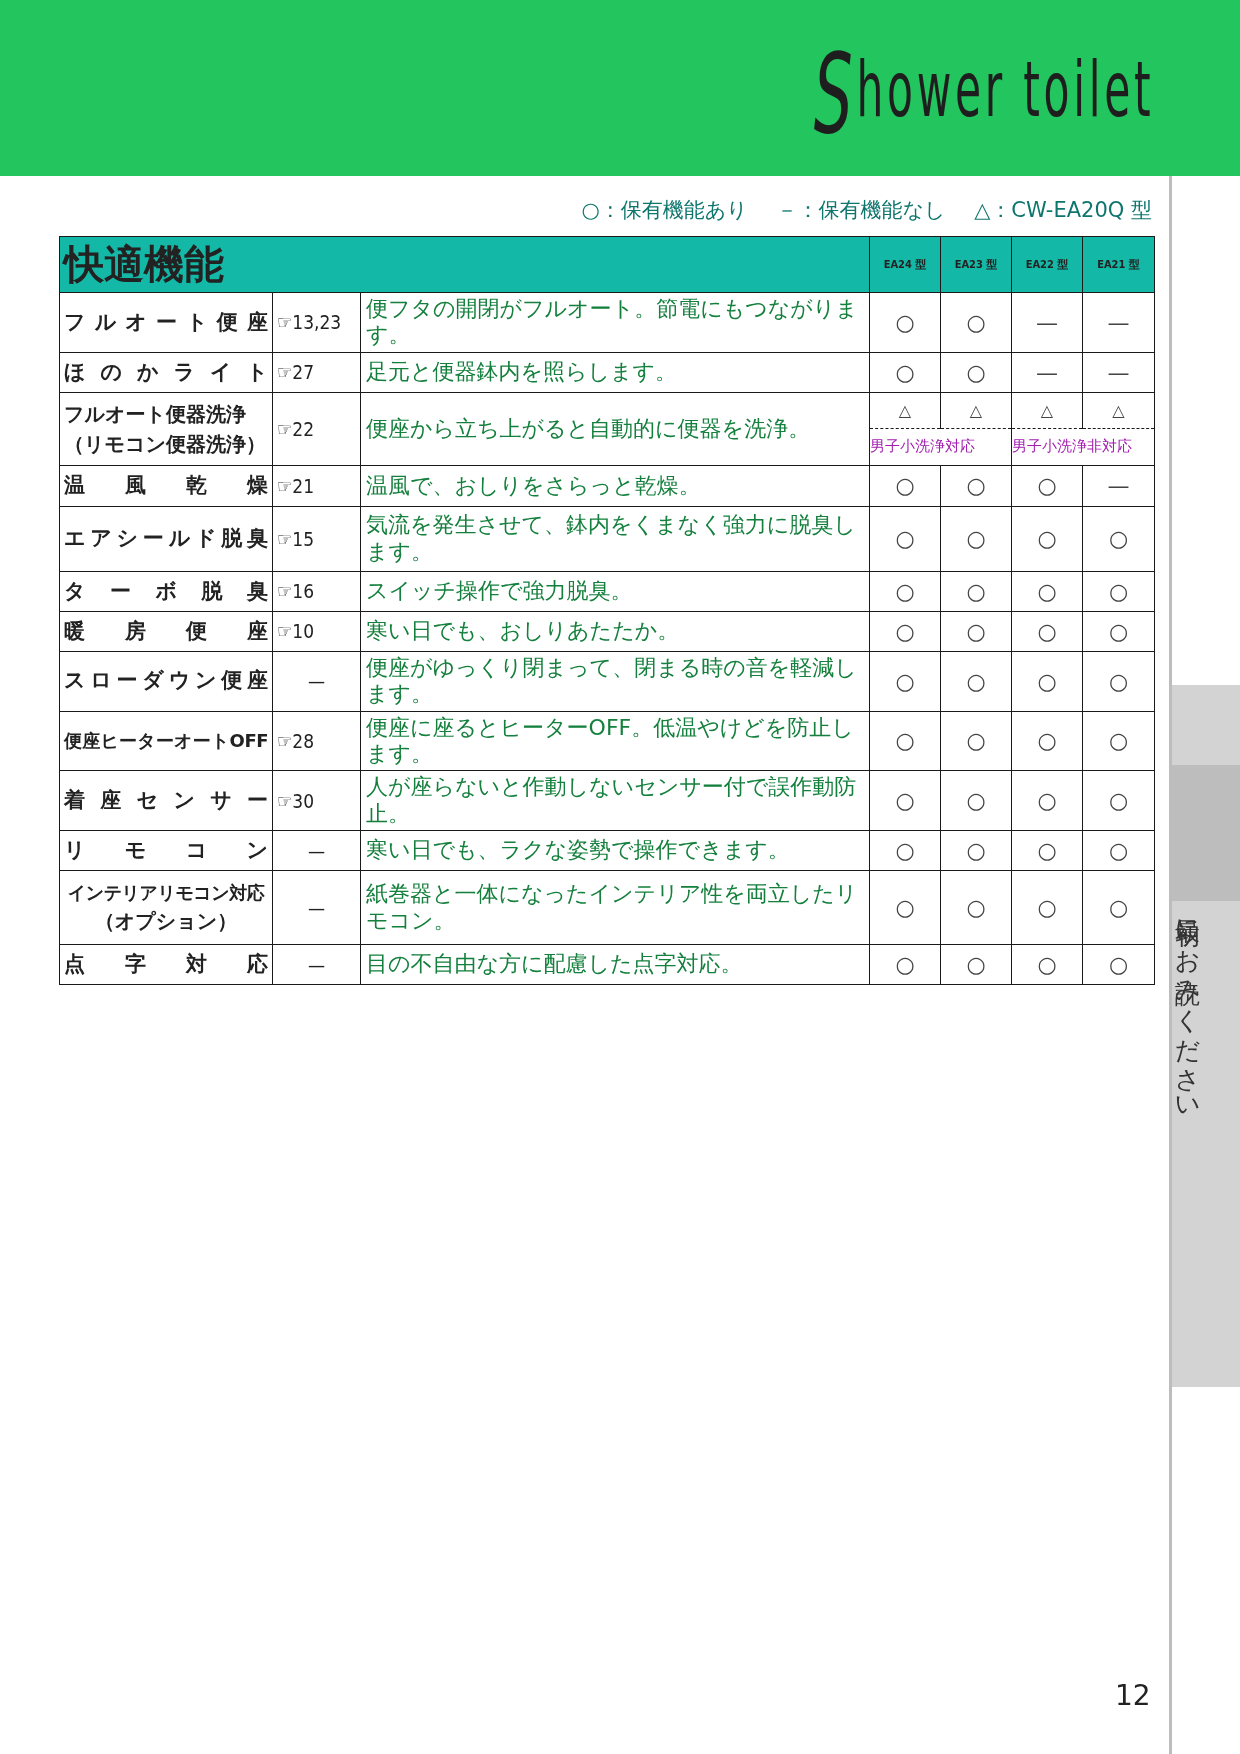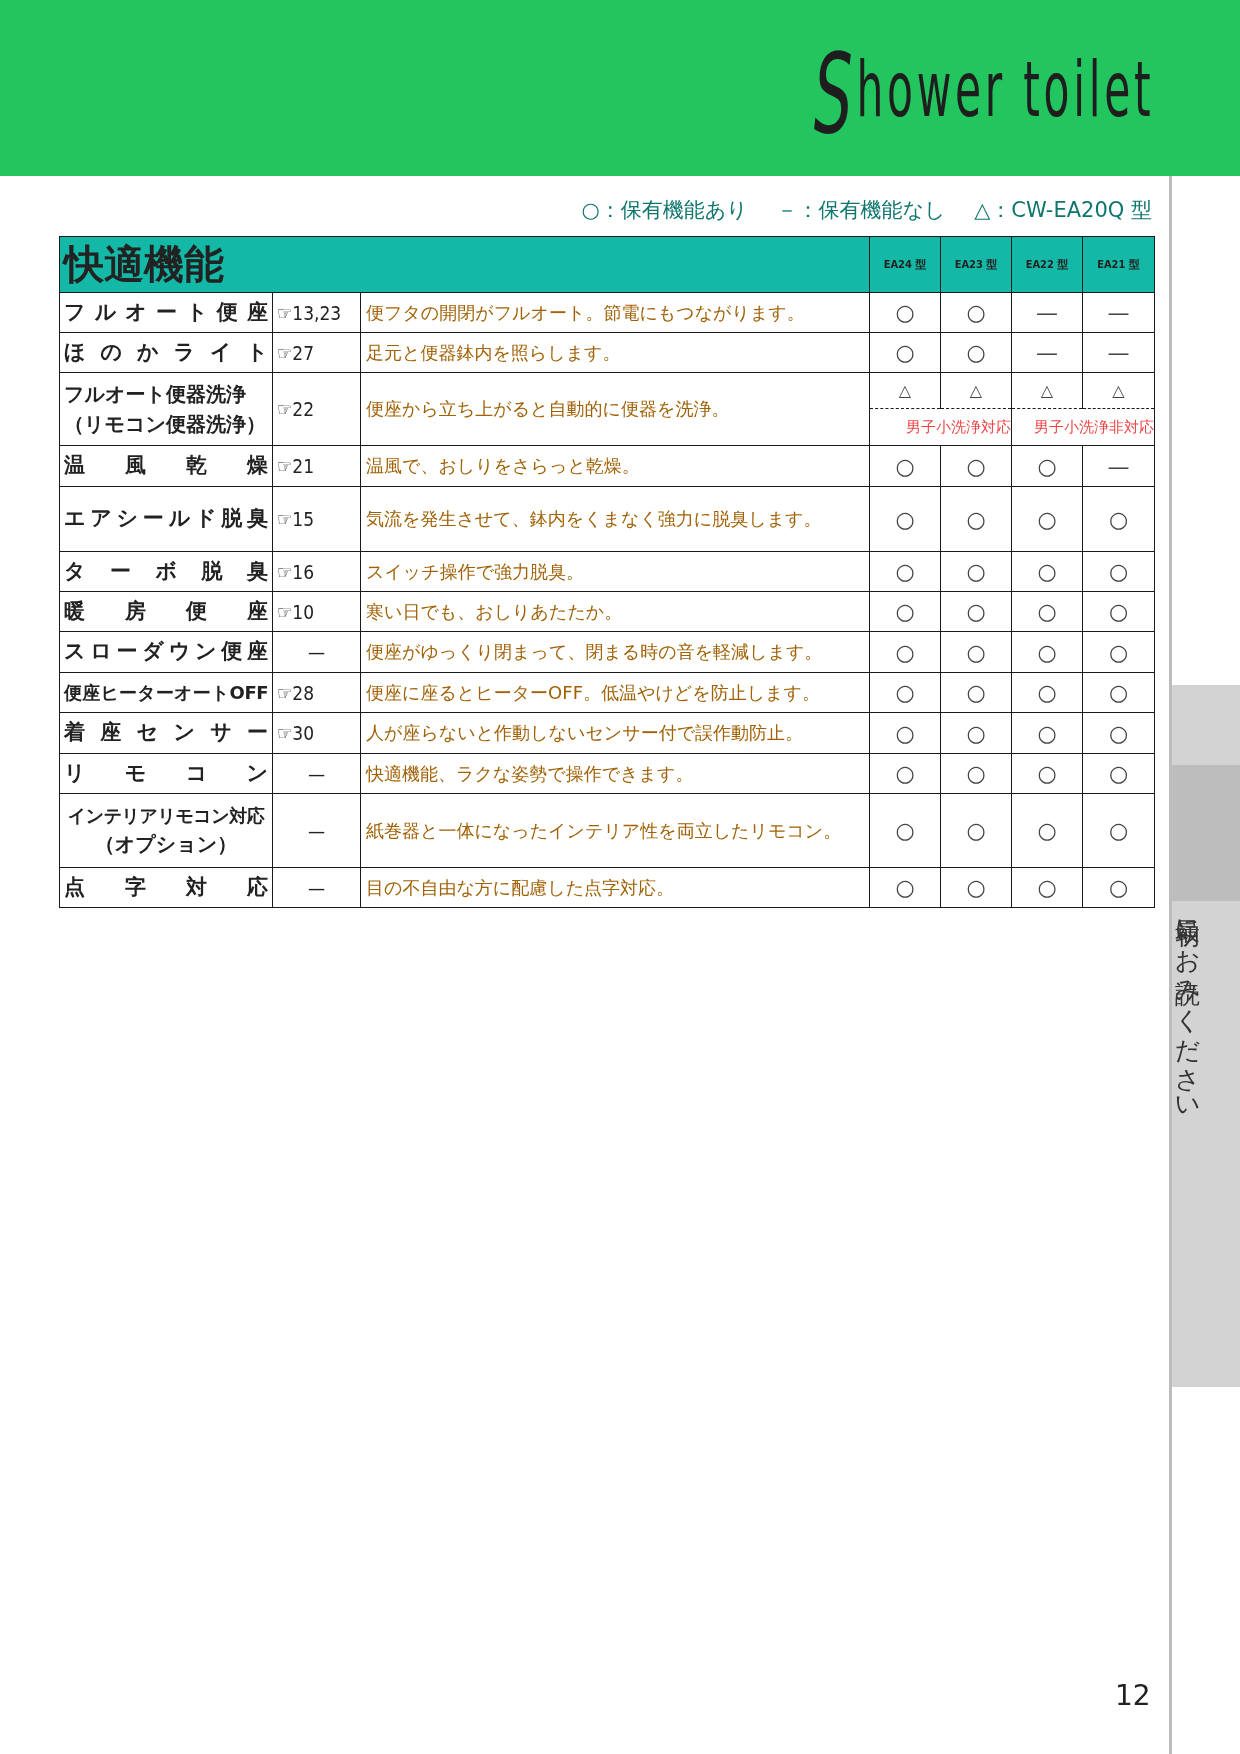--- a/index.html
+++ b/index.html
@@ -48,24 +48,24 @@
   }
   .hdr-model { font-size:11px; font-weight:bold; text-align:center; font-family:"DejaVu Sans Condensed","DejaVu Sans",sans-serif; }
   .c-name {
     font-size:21px; font-weight:bold; padding:0 4px !important; text-align:justify;
     text-align-last:justify; line-height:1.5;
   }
   .c-name.small { font-size:18px; letter-spacing:-0.5px; text-align-last:justify; }
   .c-name.center { text-align:center; text-align-last:center; font-size:20px; }
   .c-ref { font-size:19px; padding-left:4px !important; white-space:nowrap; font-family:"DejaVu Sans Condensed","DejaVu Sans",sans-serif; }
   .c-ref.center { text-align:center; padding-left:0 !important; }
-  .c-desc { font-size:18px; color:#a16207; padding:3px 5px !important; line-height:1.2; }
+  .c-desc { font-size:22px; color:#15803d; padding:3px 5px !important; line-height:1.2; }
   .c-mark { text-align:center; font-size:22px; color:#444; }
   .tri { font-size:16px; color:#444; border-bottom:none !important; }
-  .sub-note { font-size:15px; color:#ef4444; text-align:right; border-top:1.5px dashed #1a1a1a !important; white-space:nowrap; }
+  .sub-note { font-size:15px; color:#a21caf; text-align:left; border-top:1.5px dashed #1a1a1a !important; white-space:nowrap; }
   .pnum {
     position:absolute; left:1115px; top:1679px; font-size:28px; color:#222;
     font-family:"DejaVu Sans", sans-serif;
   }
 </style>
 </head>
 <body>
 
 <div class="banner">
   <div class="brand"><span class="bigS">S</span><span>hower toilet</span></div>
@@ -205,21 +205,21 @@
     <td class="c-desc">人が座らないと作動しないセンサー付で誤作動防止。</td>
     <td class="c-mark">○</td>
     <td class="c-mark">○</td>
     <td class="c-mark">○</td>
     <td class="c-mark">○</td>
   </tr>
 
   <tr style="height:40px">
     <td class="c-name">リモコン</td>
     <td class="c-ref center">—</td>
-    <td class="c-desc">快適機能、ラクな姿勢で操作できます。</td>
+    <td class="c-desc">寒い日でも、ラクな姿勢で操作できます。</td>
     <td class="c-mark">○</td>
     <td class="c-mark">○</td>
     <td class="c-mark">○</td>
     <td class="c-mark">○</td>
   </tr>
 
   <tr style="height:74px">
     <td class="c-name center">
       <div style="font-size:18px;letter-spacing:-0.5px;">インテリアリモコン対応</div>
       <div>（オプション）</div>

